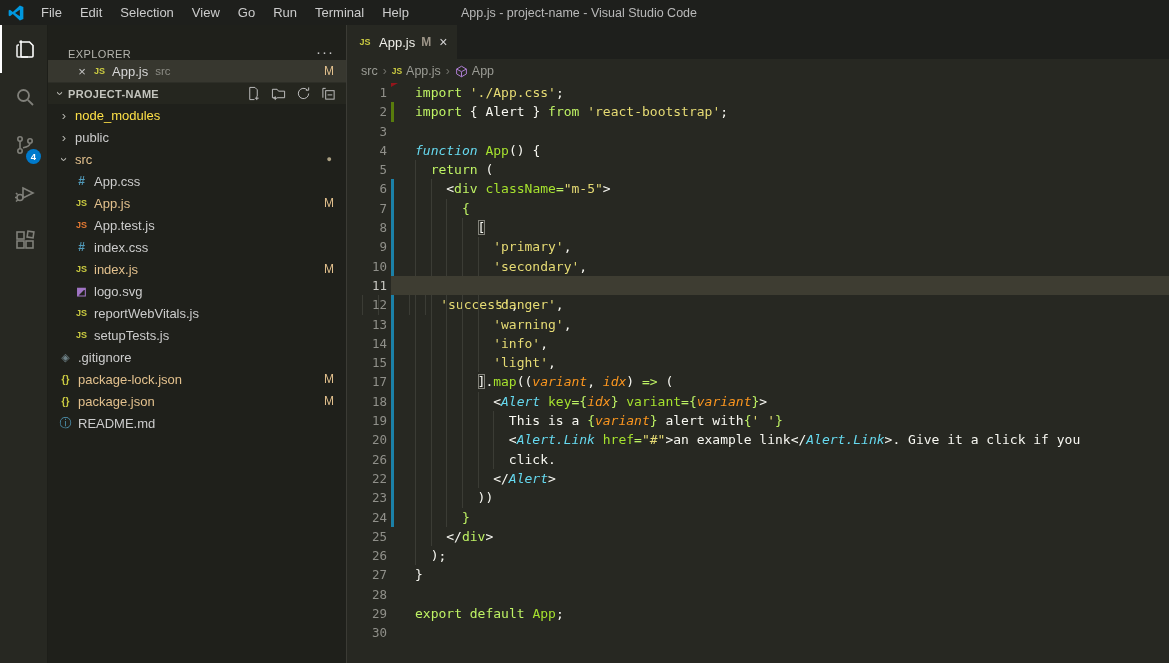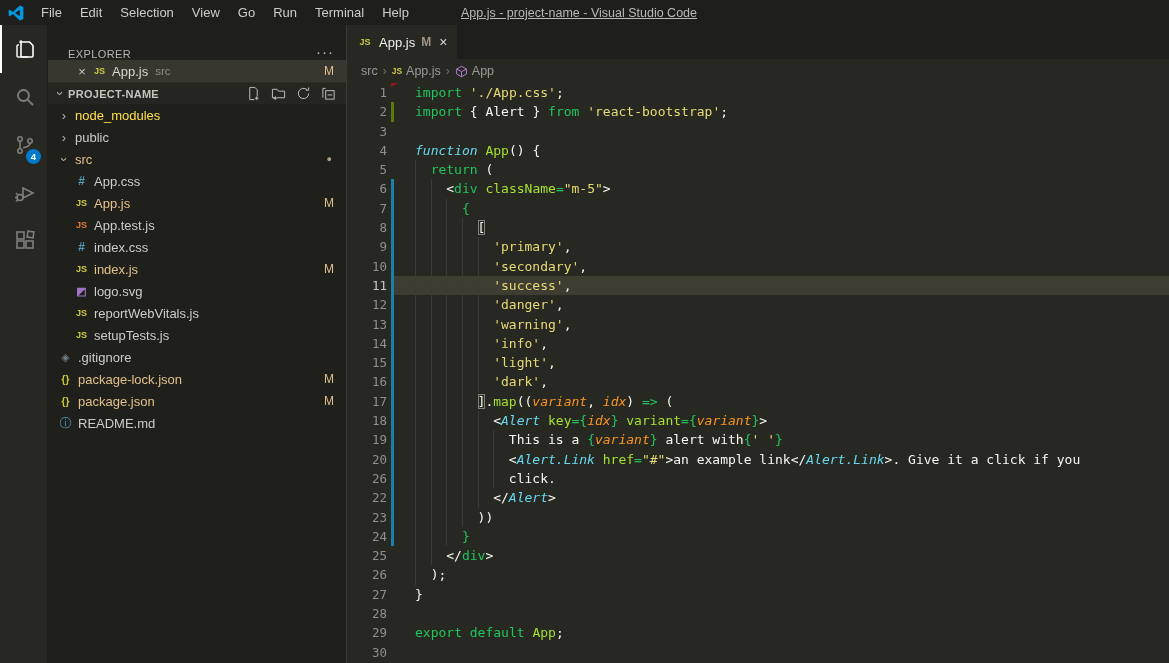--- a/index.html
+++ b/index.html
@@ -7,21 +7,21 @@
               font-family:"Liberation Sans", sans-serif; }
   .app { position:relative; width:1169px; height:663px; background:#272822; }
 
   
   .titlebar { position:relative; height:25px; background:#1e1f1c; display:flex;
               align-items:center; color:#cccccc; font-size:13px; }
   .vscode-logo { width:16px; height:16px; margin:0 8px 0 8px; flex:0 0 auto; }
   .menus { display:flex; height:100%; align-items:center; }
   .menu-item { padding:8px 9px; line-height:25px; cursor:default; }
   .win-title { position:absolute; left:0; right:11px; text-align:center; font-size:12.5px;
-               color:#b9b9b9; pointer-events:none;text-decoration:underline; }
+               color:#b9b9b9; pointer-events:none; }
 
   .main { display:flex; height:638px; }
 
   
   .activitybar { width:48px; background:#272822; flex:0 0 auto; display:flex;
                  flex-direction:column; border-right:1px solid #1d1e19; }
   .ab-item { position:relative; height:48px; display:flex; align-items:center;
              justify-content:center; color:#80807a; border-left:2px solid transparent; }
   .ab-item.active { color:#ffffff; border-left:2px solid #ffffff; }
   .ab-item svg { width:24px; height:24px; }
@@ -89,27 +89,27 @@
   .cl .num { width:40px; text-align:right; color:#90908a; flex:0 0 auto;
              font-size:12.5px; }
   .cl .deco { width:13px; flex:0 0 auto; position:relative; }
   .cl .deco .bar { position:absolute; left:4px; top:0; bottom:0; width:3px; }
   .bar.mod { background:#1b81a8; }
   .bar.add { background:#587c0c; }
   .deco .del { position:absolute; left:4px; top:-4px; width:0; height:0;
                border-left:7px solid #94151b; border-top:4px solid transparent;
                border-bottom:4px solid transparent; }
   .cl .txt { flex:1; padding-left:15px; }
-  .cl.active { background:linear-gradient(to right, rgba(0,0,0,0) 0 44px, #3e3d32 44px); }
+  .cl.active { background:linear-gradient(to right, rgba(0,0,0,0) 0 44px, #3e3d32 44px);flex-direction:column; }
   .cl.active .num { color:#c8c8c2; }
 
   .ig { display:inline-block; width:2ch; border-left:1px solid #3b3c35;
         height:19.3px; vertical-align:top; }
   .tk-p { color:#f8f8f2; }
-  .tk-k { color:#22c55e;margin-top:44px; }
+  .tk-k { color:#bef264;margin-top:44px; }
   .tk-s { color:#e6db74; }
   .tk-f { color:#a6e22e; }
   .tk-c { color:#66d9ef; font-style:italic; }
   .tk-o { color:#fd971f; font-style:italic; }
   .tk-match { outline:1px solid #82827a; outline-offset:-1px; }
 </style>
 </head>
 <body>
 
 <div class="app">
@@ -319,21 +319,20 @@
           <div class="cl"><span class="num">6</span><span class="deco"><span class="bar mod"></span></span><span class="txt"><span class="ig"></span><span class="ig"></span><span class="tk-p">&lt;</span><span class="tk-k">div</span><span class="tk-p"> </span><span class="tk-f">className</span><span class="tk-k">=</span><span class="tk-s">"m-5"</span><span class="tk-p">&gt;</span></span></div>
           <div class="cl"><span class="num">7</span><span class="deco"><span class="bar mod"></span></span><span class="txt"><span class="ig"></span><span class="ig"></span><span class="ig"></span><span class="tk-p"></span><span class="tk-k">{</span></span></div>
           <div class="cl"><span class="num">8</span><span class="deco"><span class="bar mod"></span></span><span class="txt"><span class="ig"></span><span class="ig"></span><span class="ig"></span><span class="ig"></span><span class="tk-p"></span><span class="tk-p tk-match">[</span></span></div>
           <div class="cl"><span class="num">9</span><span class="deco"><span class="bar mod"></span></span><span class="txt"><span class="ig"></span><span class="ig"></span><span class="ig"></span><span class="ig"></span><span class="ig"></span><span class="tk-p"></span><span class="tk-s">'primary'</span><span class="tk-p">,</span></span></div>
           <div class="cl"><span class="num">10</span><span class="deco"><span class="bar mod"></span></span><span class="txt"><span class="ig"></span><span class="ig"></span><span class="ig"></span><span class="ig"></span><span class="ig"></span><span class="tk-p"></span><span class="tk-s">'secondary'</span><span class="tk-p">,</span></span></div>
           <div class="cl active"><span class="num">11</span><span class="deco"><span class="bar mod"></span></span><span class="txt"><span class="ig"></span><span class="ig"></span><span class="ig"></span><span class="ig"></span><span class="ig"></span><span class="tk-p"></span><span class="tk-s">'success'</span><span class="tk-p">,</span></span></div>
           <div class="cl"><span class="num">12</span><span class="deco"><span class="bar mod"></span></span><span class="txt"><span class="ig"></span><span class="ig"></span><span class="ig"></span><span class="ig"></span><span class="ig"></span><span class="tk-p"></span><span class="tk-s">'danger'</span><span class="tk-p">,</span></span></div>
           <div class="cl"><span class="num">13</span><span class="deco"><span class="bar mod"></span></span><span class="txt"><span class="ig"></span><span class="ig"></span><span class="ig"></span><span class="ig"></span><span class="ig"></span><span class="tk-p"></span><span class="tk-s">'warning'</span><span class="tk-p">,</span></span></div>
           <div class="cl"><span class="num">14</span><span class="deco"><span class="bar mod"></span></span><span class="txt"><span class="ig"></span><span class="ig"></span><span class="ig"></span><span class="ig"></span><span class="ig"></span><span class="tk-p"></span><span class="tk-s">'info'</span><span class="tk-p">,</span></span></div>
           <div class="cl"><span class="num">15</span><span class="deco"><span class="bar mod"></span></span><span class="txt"><span class="ig"></span><span class="ig"></span><span class="ig"></span><span class="ig"></span><span class="ig"></span><span class="tk-p"></span><span class="tk-s">'light'</span><span class="tk-p">,</span></span></div>
-          <div class="cl"><span class="num">16</span><span class="deco"><span class="bar mod"></span></span><span class="txt"><span class="ig"></span><span class="ig"></span><span class="ig"></span><span class="ig"></span><span class="ig"></span><span class="tk-p"></span><span class="tk-s">'dark'</span><span class="tk-p">,</span></span></div>
           <div class="cl"><span class="num">17</span><span class="deco"><span class="bar mod"></span></span><span class="txt"><span class="ig"></span><span class="ig"></span><span class="ig"></span><span class="ig"></span><span class="tk-p"></span><span class="tk-p tk-match">]</span><span class="tk-p">.</span><span class="tk-f">map</span><span class="tk-p">((</span><span class="tk-o">variant</span><span class="tk-p">, </span><span class="tk-o">idx</span><span class="tk-p">) </span><span class="tk-k">=&gt;</span><span class="tk-p"> (</span></span></div>
           <div class="cl"><span class="num">18</span><span class="deco"><span class="bar mod"></span></span><span class="txt"><span class="ig"></span><span class="ig"></span><span class="ig"></span><span class="ig"></span><span class="ig"></span><span class="tk-p">&lt;</span><span class="tk-c">Alert</span><span class="tk-p"> </span><span class="tk-f">key</span><span class="tk-k">=</span><span class="tk-k">{</span><span class="tk-o">idx</span><span class="tk-k">}</span><span class="tk-p"> </span><span class="tk-f">variant</span><span class="tk-k">=</span><span class="tk-k">{</span><span class="tk-o">variant</span><span class="tk-k">}</span><span class="tk-p">&gt;</span></span></div>
           <div class="cl"><span class="num">19</span><span class="deco"><span class="bar mod"></span></span><span class="txt"><span class="ig"></span><span class="ig"></span><span class="ig"></span><span class="ig"></span><span class="ig"></span><span class="ig"></span><span class="tk-p">This is a </span><span class="tk-k">{</span><span class="tk-o">variant</span><span class="tk-k">}</span><span class="tk-p"> alert with</span><span class="tk-k">{</span><span class="tk-s">' '</span><span class="tk-k">}</span></span></div>
           <div class="cl"><span class="num">20</span><span class="deco"><span class="bar mod"></span></span><span class="txt"><span class="ig"></span><span class="ig"></span><span class="ig"></span><span class="ig"></span><span class="ig"></span><span class="ig"></span><span class="tk-p">&lt;</span><span class="tk-c">Alert.Link</span><span class="tk-p"> </span><span class="tk-f">href</span><span class="tk-k">=</span><span class="tk-s">"#"</span><span class="tk-p">&gt;an example link&lt;/</span><span class="tk-c">Alert.Link</span><span class="tk-p">&gt;. Give it a click if you</span></span></div>
           <div class="cl"><span class="num">26</span><span class="deco"><span class="bar mod"></span></span><span class="txt"><span class="ig"></span><span class="ig"></span><span class="ig"></span><span class="ig"></span><span class="ig"></span><span class="ig"></span><span class="tk-p">click.</span></span></div>
           <div class="cl"><span class="num">22</span><span class="deco"><span class="bar mod"></span></span><span class="txt"><span class="ig"></span><span class="ig"></span><span class="ig"></span><span class="ig"></span><span class="ig"></span><span class="tk-p">&lt;/</span><span class="tk-c">Alert</span><span class="tk-p">&gt;</span></span></div>
           <div class="cl"><span class="num">23</span><span class="deco"><span class="bar mod"></span></span><span class="txt"><span class="ig"></span><span class="ig"></span><span class="ig"></span><span class="ig"></span><span class="tk-p">))</span></span></div>
           <div class="cl"><span class="num">24</span><span class="deco"><span class="bar mod"></span></span><span class="txt"><span class="ig"></span><span class="ig"></span><span class="ig"></span><span class="tk-p"></span><span class="tk-k">}</span></span></div>
           <div class="cl"><span class="num">25</span><span class="deco"></span><span class="txt"><span class="ig"></span><span class="ig"></span><span class="tk-p">&lt;/</span><span class="tk-k">div</span><span class="tk-p">&gt;</span></span></div>
           <div class="cl"><span class="num">26</span><span class="deco"></span><span class="txt"><span class="ig"></span><span class="tk-p">);</span></span></div>

